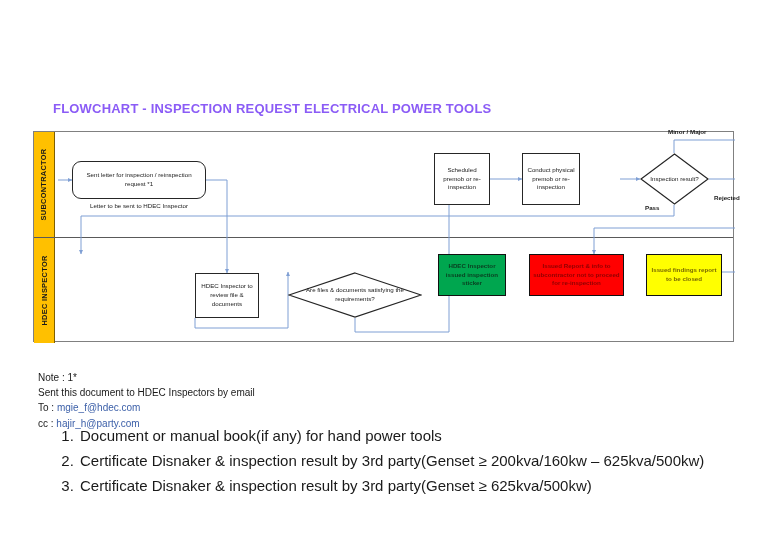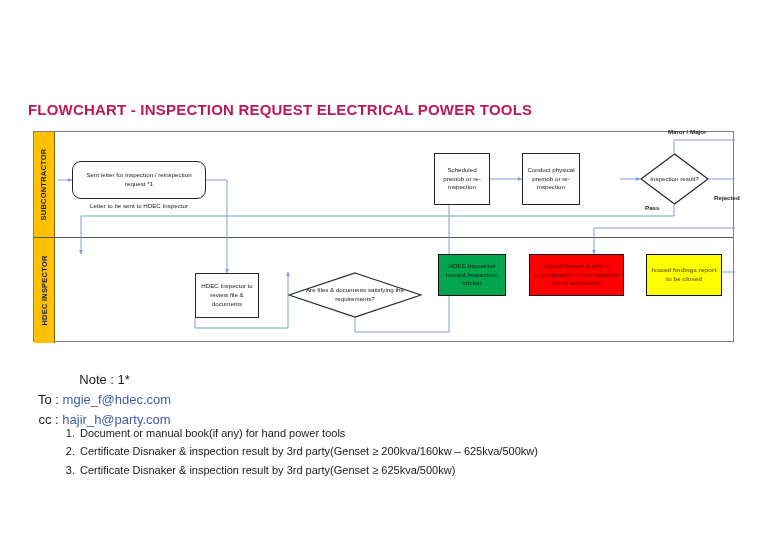--- a/index.html
+++ b/index.html
@@ -12,26 +12,26 @@
     height: 543px;
     position: relative;
     font-family: "Liberation Sans", sans-serif;
     color: #1a1a1a;
     overflow: hidden;
   }
 
   
   #page-title {
     position: absolute;
-    left: 28px;
+    left: 53px;
     top: 101px;
-    font-size: 15px;
+    font-size: 13px;
     font-weight: bold;
     letter-spacing: 0.2px;
-    color: #be185d;
+    color: #8b5cf6;
     white-space: nowrap;
   }
 
   
   #diagram {
     position: absolute;
     left: 33px;
     top: 131px;
     width: 701px;
     height: 211px;
@@ -147,45 +147,44 @@
     width: 701px; height: 211px;
     z-index: 2;
     pointer-events: none;
   }
 
   
   #notes {
     position: absolute;
     left: 38px;
     top: 370px;
-    font-size: 13px;
+    font-size: 10px;
     line-height: 1.52;
     color: #1a1a1a;
-    text-align: center;
   }
   #notes .email-line {
     color: #3b5fa8;
   }
   #notes .email-key {
     color: #1a1a1a;
   }
   #notes .email-addr {
     color: #3b5fa8;
   }
   #notes .email-plain {
     color: #5b7fc4;
   }
 
   #numbered-list {
     position: absolute;
     left: 52px;
     top: 424px;
     margin: 0;
     padding-left: 26px;
-    font-size: 11px;
+    font-size: 15px;
     line-height: 1.66;
     color: #1a1a1a;
   }
   #numbered-list li { padding-left: 2px; }
 </style>
 </head>
 <body>
 
 <div id="page-title">FLOWCHART - INSPECTION REQUEST ELECTRICAL POWER TOOLS</div>
 
@@ -278,20 +277,21 @@
   </div>
 
   <div class="node node-yellow" style="left:612px; top:122px; width:76px; height:42px;">
     <span>Issued findings report to be closed</span>
   </div>
 
 </div>
 
 <div id="notes">
   <div>Note : 1*</div>
+  <div>Sent this document to HDEC Inspectors by email</div>
   <div class="email-line">
     <span class="email-key">To :</span>
     <span class="email-addr">mgie_f@hdec.com</span>
   </div>
   <div class="email-line">
     <span class="email-key">cc :</span>
     <span class="email-addr">hajir_h@party.com</span>
   </div>
 </div>
 

